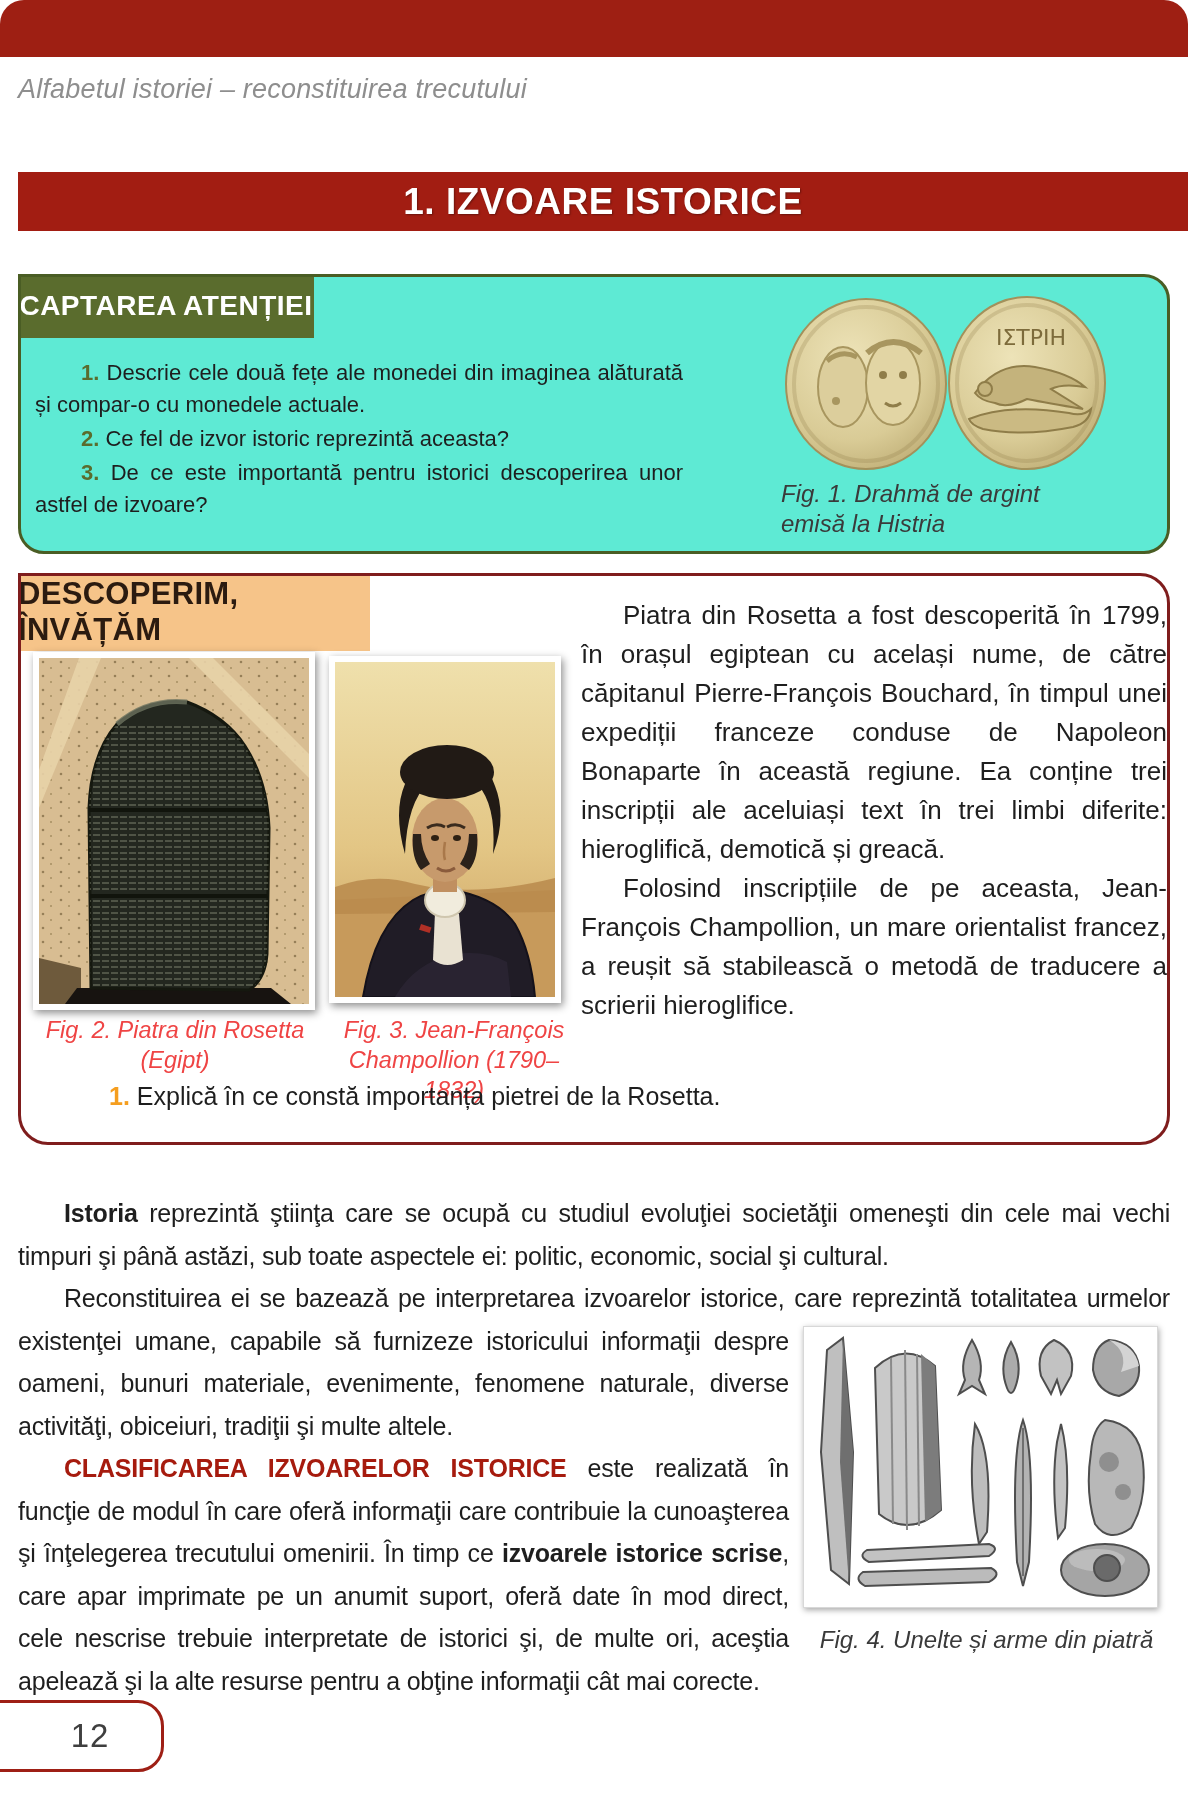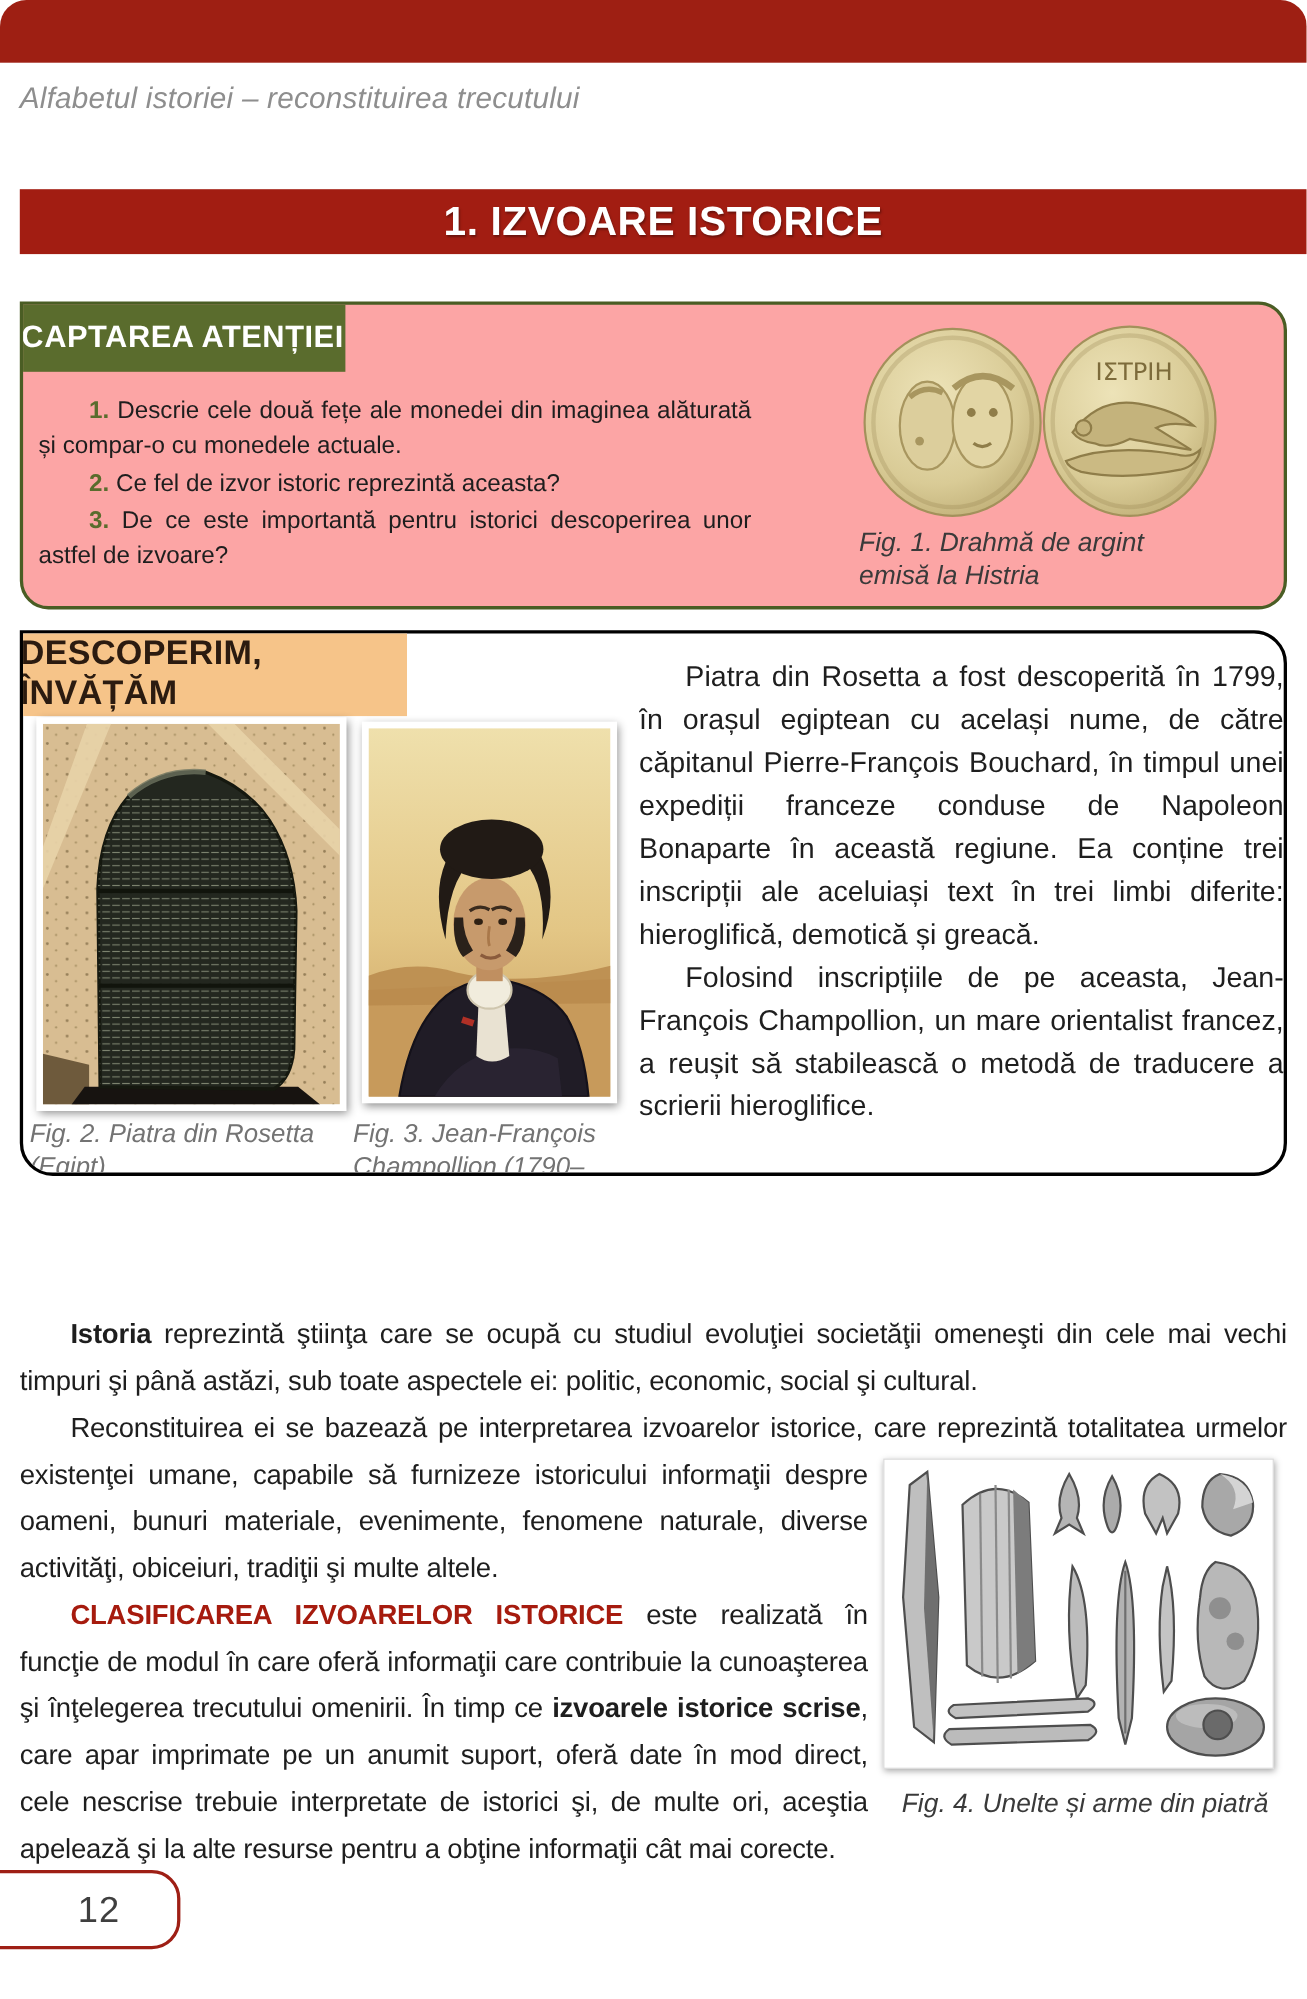--- a/index.html
+++ b/index.html
@@ -31,21 +31,21 @@
   }
   .lesson-banner .title {
     color:#ffffff; font-size:37px; font-weight:bold; letter-spacing:.5px;
     text-shadow:1px 1px 2px rgba(0,0,0,.35);
   }
 
   
   .attention-box {
     position:absolute; left:18px; top:274px; width:1152px; height:280px;
     border:3px solid #4a5d24; border-radius:0 26px 26px 26px;
-    background:#fca5a5; overflow:hidden;
+    background:#5eead4; overflow:hidden;
   }
   .attention-tab {
     position:absolute; left:-3px; top:-3px; width:296px; height:64px;
     background:#5a6c2d; display:flex; align-items:center; justify-content:center;
   }
   .attention-tab .tab-label {
     color:#ffffff; font-weight:bold; font-size:28px; letter-spacing:.5px;
   }
   .attention-items {
     position:absolute; left:14px; top:80px; width:648px;
@@ -58,22 +58,22 @@
   .coin-wrap {
     position:absolute; left:758px; top:14px; width:340px; height:185px;
   }
   .fig1-caption {
     position:absolute; left:760px; top:202px; width:310px;
     font-style:italic; font-size:24px; color:#3a3a3a; line-height:1.25;
   }
 
   
   .discover-box {
-    position:absolute; left:18px; top:573px; width:1152px; height:496px;
-    border:3px solid #000000; border-radius:0 30px 30px 30px;
+    position:absolute; left:18px; top:573px; width:1152px; height:572px;
+    border:3px solid #7f1d1d; border-radius:0 30px 30px 30px;
     background:#ffffff; overflow:hidden;
   }
   .discover-tab {
     position:absolute; left:-3px; top:-3px; width:352px; height:78px;
     background:#f6c489; display:flex; align-items:center; justify-content:center;
   }
   .discover-tab .tab-label {
     color:#2b1b10; font-weight:bold; font-size:31px; letter-spacing:.3px;
   }
   .photo-frame {
@@ -81,22 +81,22 @@
     box-shadow:2px 3px 8px rgba(0,0,0,.45);
   }
   .rosetta-frame  { left:12px;  top:76px; }
   .portrait-frame { left:308px; top:80px; }
   .discover-text {
     position:absolute; left:560px; top:20px; width:586px; height:472px;
     font-size:26px; line-height:1.5; text-align:justify; overflow:hidden;
   }
   .discover-text p { text-indent:42px; }
   .fig-caption {
-    position:absolute; font-style:italic;
-    font-size:23.5px; color:#737373; line-height:1.27;
+    position:absolute; text-align:center; font-style:italic;
+    font-size:23.5px; color:#ef4444; line-height:1.27;
   }
   .fig2-caption { left:6px;   top:440px; width:296px; }
   .fig3-caption { left:300px; top:440px; width:266px; }
   .discover-questions {
     position:absolute; left:0; top:504px; width:1100px;
     font-size:25px; line-height:1.3;
   }
   .dq { padding-left:88px; margin-bottom:3px; }
 
   

